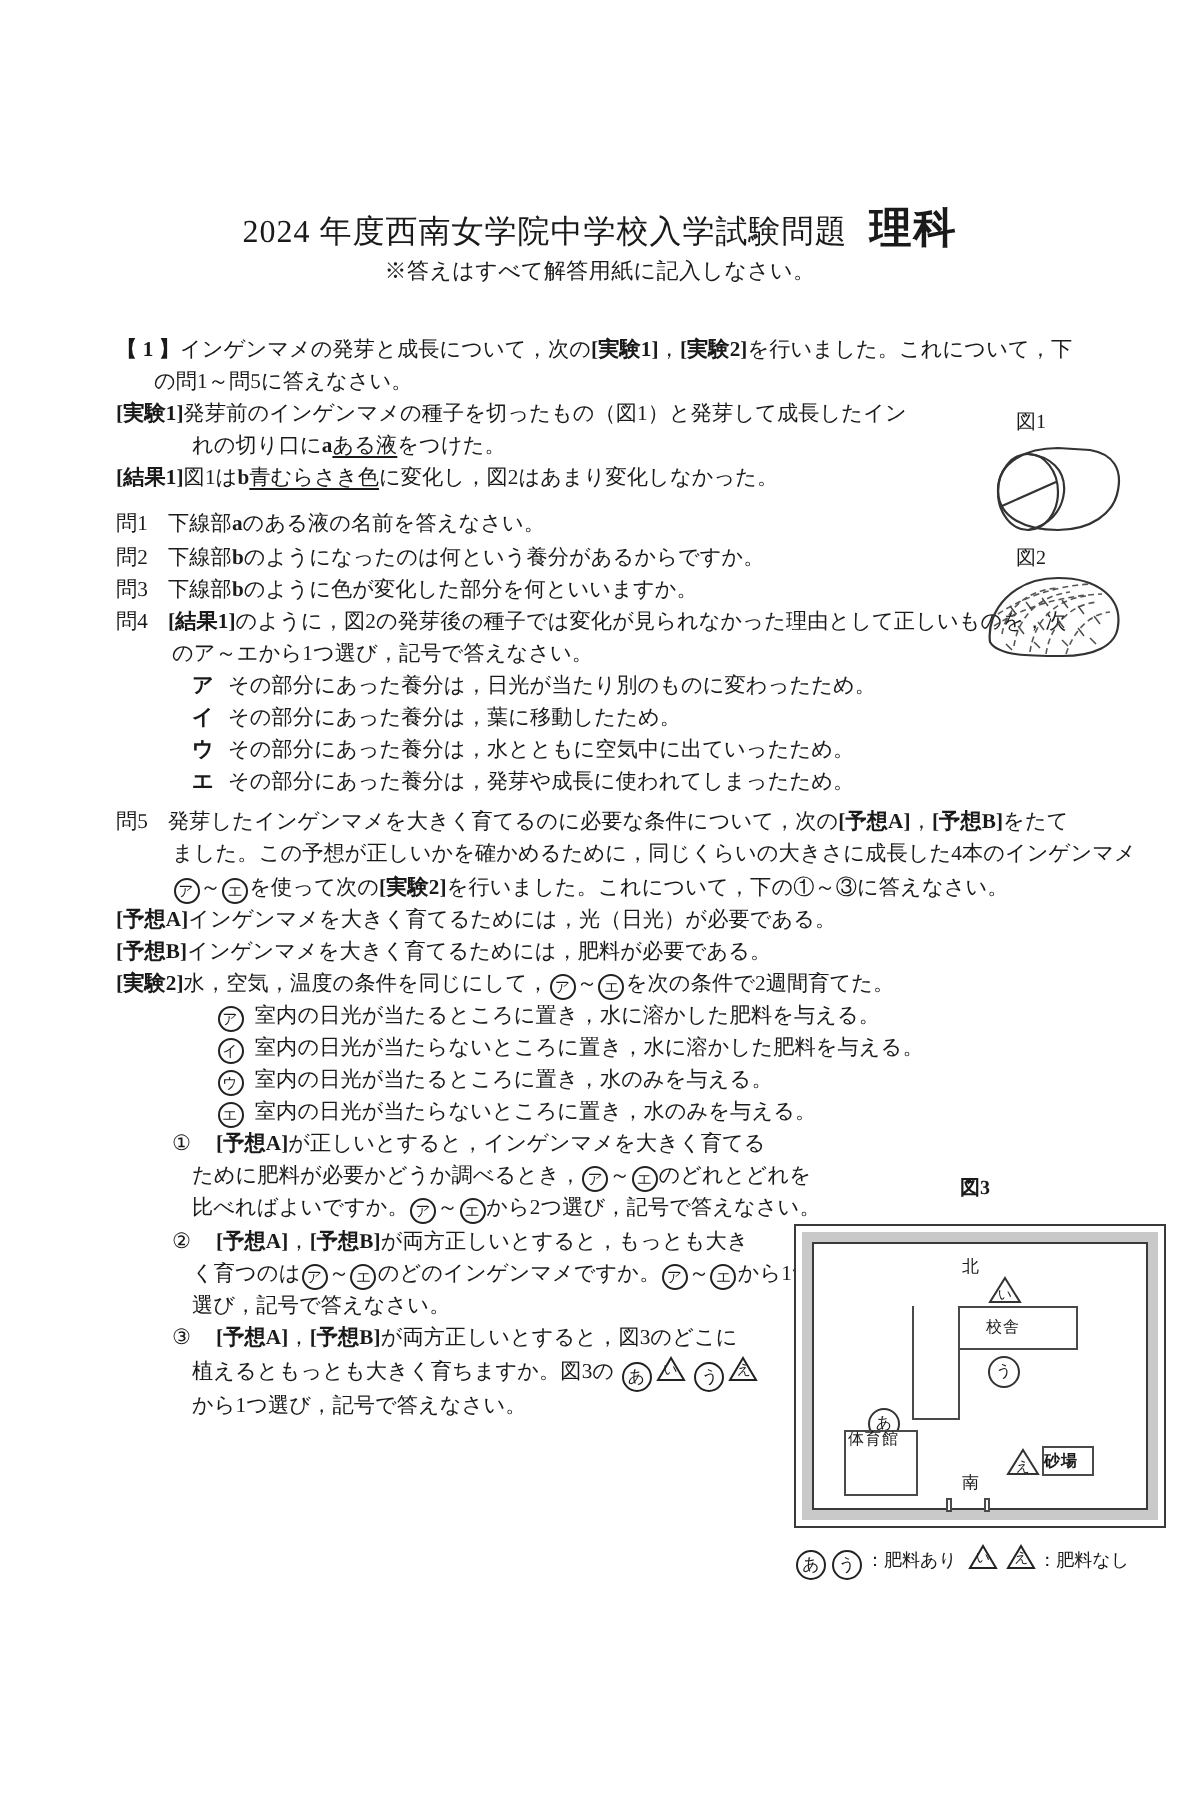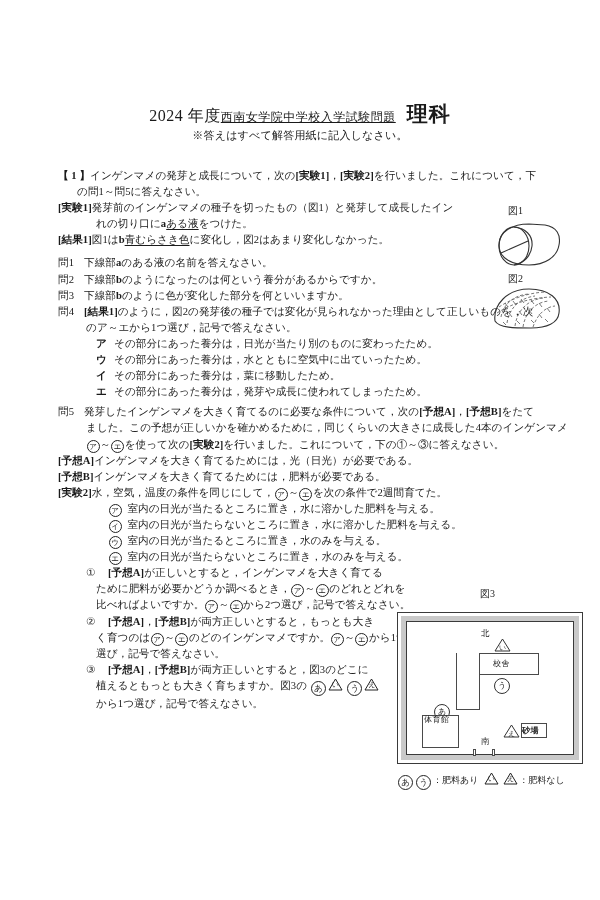--- a/index.html
+++ b/index.html
@@ -14,21 +14,21 @@
   }
   .page{position:absolute;inset:0;}
 
   
   .title-row{
     position:absolute;left:0;right:0;top:100px;
     text-align:center;
     white-space:nowrap;
   }
   .t-year{font-size:16px;letter-spacing:.5px;}
-  .t-main{font-size:12px;letter-spacing:.5px;text-decoration:underline;}
+  .t-main{font-size:16px;letter-spacing:.5px;}
   .t-subject{font-size:21px;font-weight:bold;margin-left:11px;letter-spacing:1px;}
   .notice{
     position:absolute;left:0;right:0;top:128px;
     text-align:center;font-size:11px;letter-spacing:.2px;
   }
 
   
   .body-col{
     position:absolute;left:58px;top:168px;width:420px;
     font-size:10.6px;line-height:16.1px;
@@ -70,21 +70,21 @@
     text-align:center;font-size:7px;line-height:9px;
   }
 
   
   .fig1-lab{position:absolute;left:508px;top:204px;font-size:10px;}
   .fig2-lab{position:absolute;left:508px;top:272px;font-size:10px;}
   .fig1-art{position:absolute;left:487px;top:215px;}
   .fig2-art{position:absolute;left:487px;top:283px;}
 
   
-  .fig3-lab{position:absolute;left:480px;top:587px;font-size:10px;}
+  .fig3-lab{position:absolute;left:480px;top:587px;font-size:10px;font-weight:bold;}
   .fig3-wrap{position:absolute;left:397px;top:612px;width:186px;height:152px;}
   .fig3-outer{
     position:absolute;inset:0;
     border:1px solid #3a3a3a;
     background:#ffffff;
     box-sizing:border-box;
   }
   .fig3-band{
     position:absolute;left:4px;top:4px;right:4px;bottom:4px;
     border:5px solid #c9c9c9;
@@ -145,22 +145,22 @@
       <div class="ln"><span class="q-no">問2</span><span>下線部</span><b>b</b><span>のようになったのは何という養分があるからですか。</span></div>
     </div>
     <div class="blk">
       <div class="ln"><span class="q-no">問3</span><span>下線部</span><b>b</b><span>のように色が変化した部分を何といいますか。</span></div>
     </div>
 
     <div class="blk">
       <div class="ln"><span class="q-no">問4</span><b>[結果1]</b><span>のように，図2の発芽後の種子では変化が見られなかった理由として正しいものを，次</span></div>
       <div class="ln ind2">のア～エから1つ選び，記号で答えなさい。</div>
       <div class="ln ind3"><span class="ch">ア</span><span>その部分にあった養分は，日光が当たり別のものに変わったため。</span></div>
+      <div class="ln ind3"><span class="ch">イ</span><span>その部分にあった養分は，葉に移動したため。</span></div>
       <div class="ln ind3"><span class="ch">ウ</span><span>その部分にあった養分は，水とともに空気中に出ていったため。</span></div>
-      <div class="ln ind3"><span class="ch">イ</span><span>その部分にあった養分は，葉に移動したため。</span></div>
       <div class="ln ind3"><span class="ch">エ</span><span>その部分にあった養分は，発芽や成長に使われてしまったため。</span></div>
     </div>
 
     <div class="gap-s"></div>
 
     <div class="blk">
       <div class="ln"><span class="q-no">問5</span><span>発芽したインゲンマメを大きく育てるのに必要な条件について，次の</span><b>[予想A]</b><span>，</span><b>[予想B]</b><span>をたて</span></div>
       <div class="ln ind2">ました。この予想が正しいかを確かめるために，同じくらいの大きさに成長した4本のインゲンマメ</div>
       <div class="ln ind2"><span class="circ">ア</span>～<span class="circ">エ</span><span>を使って次の</span><b>[実験2]</b><span>を行いました。これについて，下の①～③に答えなさい。</span></div>
     </div>

